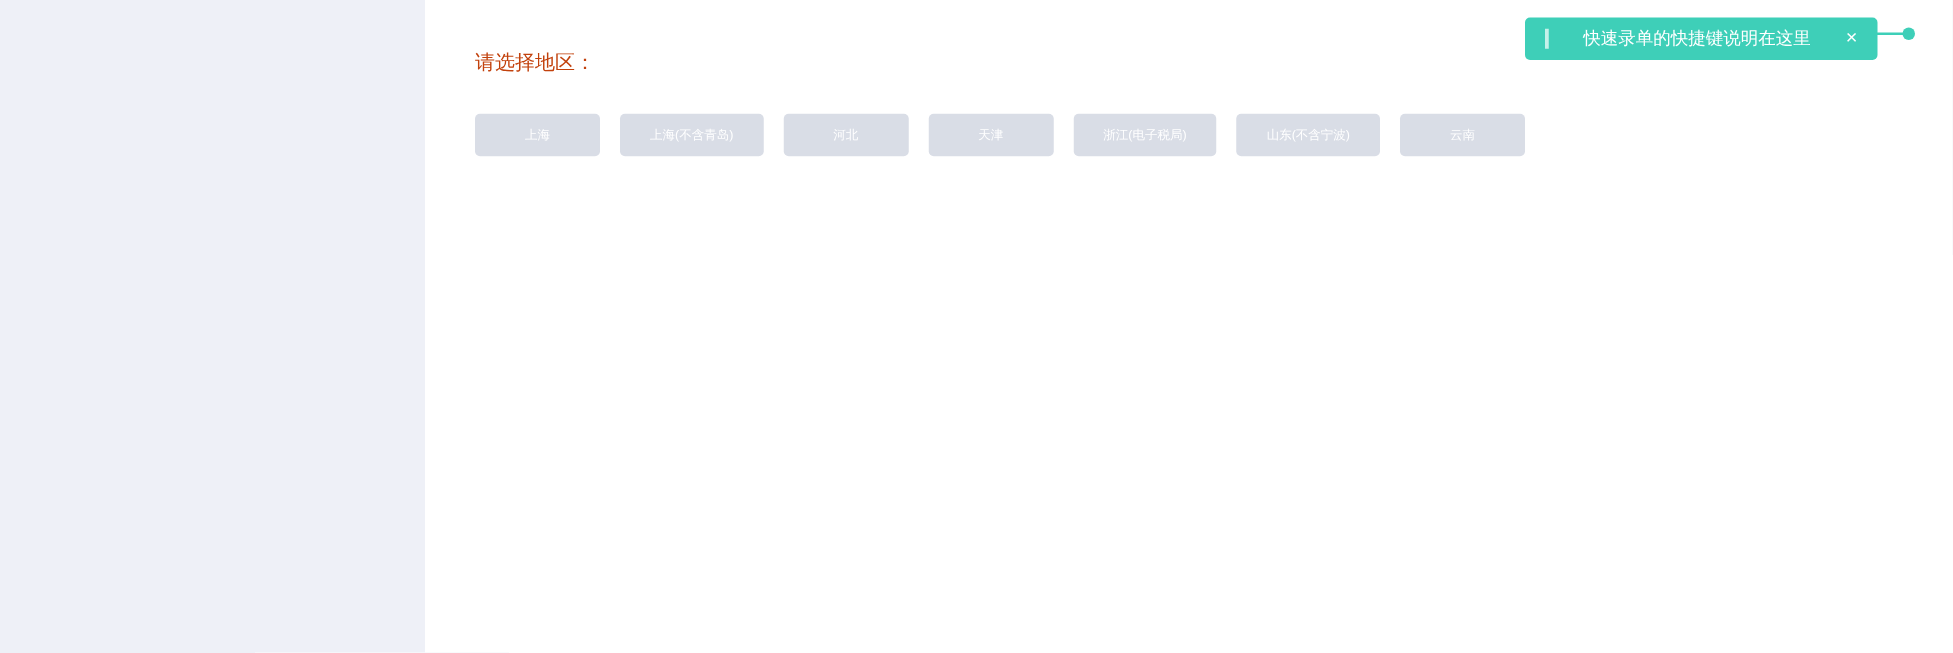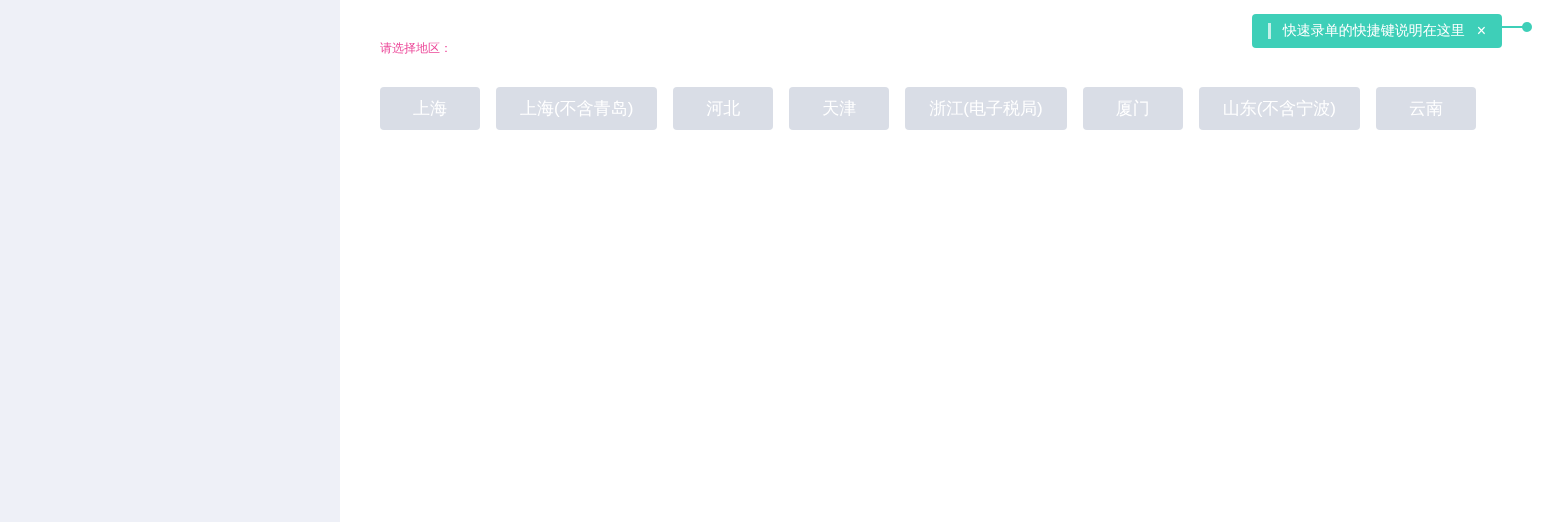--- a/index.html
+++ b/index.html
@@ -30,57 +30,57 @@
       position: absolute;
       left: 340px;
       top: 0;
       right: 0;
       bottom: 0;
       background: #ffffff;
       padding: 40px 40px 40px 40px;
     }
 
     .page-title {
-      font-size: 12px;
-      color: #ec4899;
+      font-size: 16px;
+      color: #c2410c;
       margin-bottom: 30px;
       font-weight: normal;
     }
 
     .region-buttons {
       display: flex;
       flex-wrap: wrap;
       gap: 16px;
     }
 
     .region-btn {
       background: #d9dde6;
       border: none;
       border-radius: 4px;
       color: #ffffff;
-      font-size: 17px;
+      font-size: 10px;
       padding: 10px 24px;
       cursor: pointer;
       min-width: 100px;
       text-align: center;
       font-family: "Microsoft YaHei", "PingFang SC", sans-serif;
     }
 
     .tooltip-banner {
       position: absolute;
       top: 14px;
       right: 60px;
       background: #3ecfb8;
       color: #ffffff;
       font-size: 14px;
       padding: 8px 16px;
       border-radius: 4px;
       display: flex;
       align-items: center;
-      gap: 8px;
+      gap: 24px;
       white-space: nowrap;
     }
 
     .tooltip-banner .bar {
       display: inline-block;
       width: 3px;
       height: 16px;
       background: rgba(255,255,255,0.7);
       margin-right: 4px;
       vertical-align: middle;
@@ -118,21 +118,20 @@
 <div class="sidebar"></div>
 
 <div class="main-content">
   <div class="page-title">请选择地区：</div>
   <div class="region-buttons">
   <button class="region-btn">上海</button>
       <button class="region-btn">上海(不含青岛)</button>
       <button class="region-btn">河北</button>
       <button class="region-btn">天津</button>
       <button class="region-btn">浙江(电子税局)</button>
-      <button class="region-btn">厦门</button>
       <button class="region-btn">山东(不含宁波)</button>
       <button class="region-btn">云南</button>
     </div>
 </div>
 
 <div class="tooltip-banner">
   <span class="bar"></span>
   <span>快速录单的快捷键说明在这里</span>
   <span class="close-icon">×</span>
 </div>

